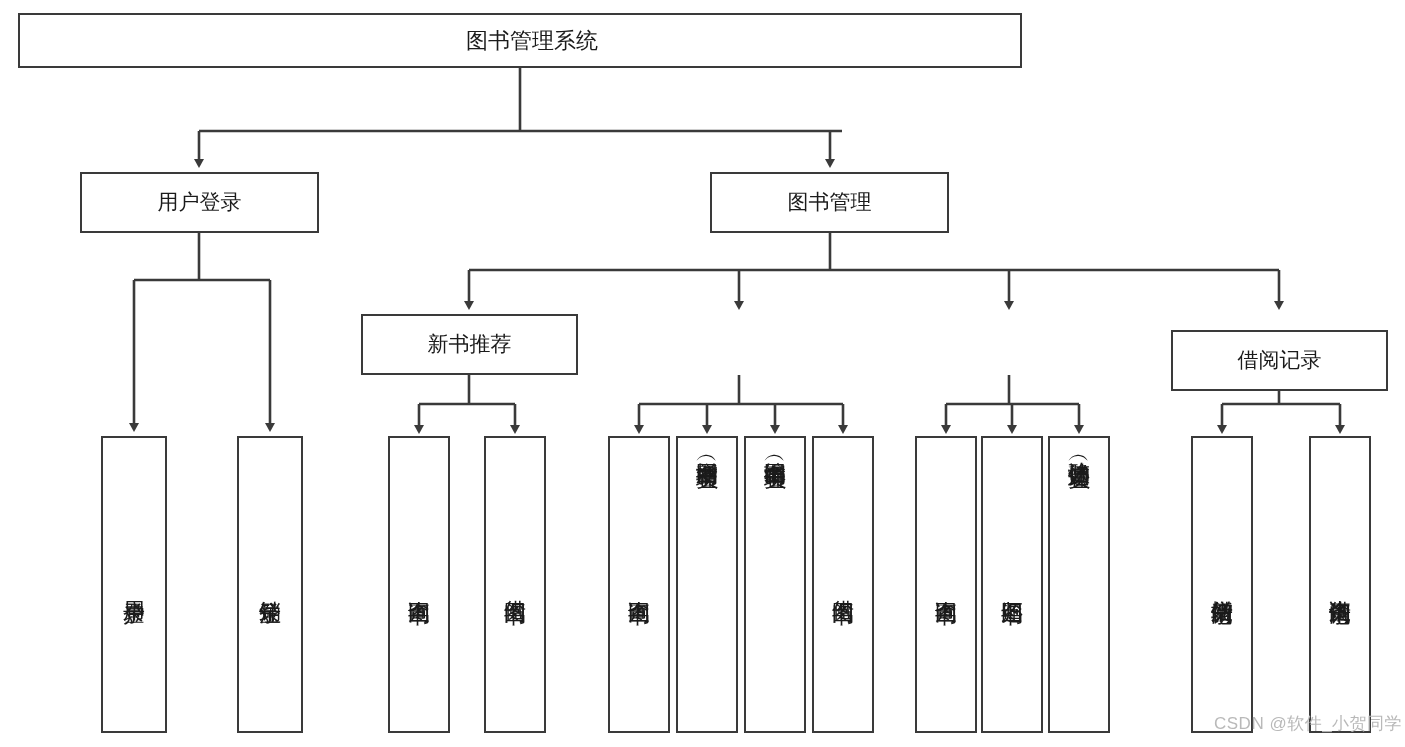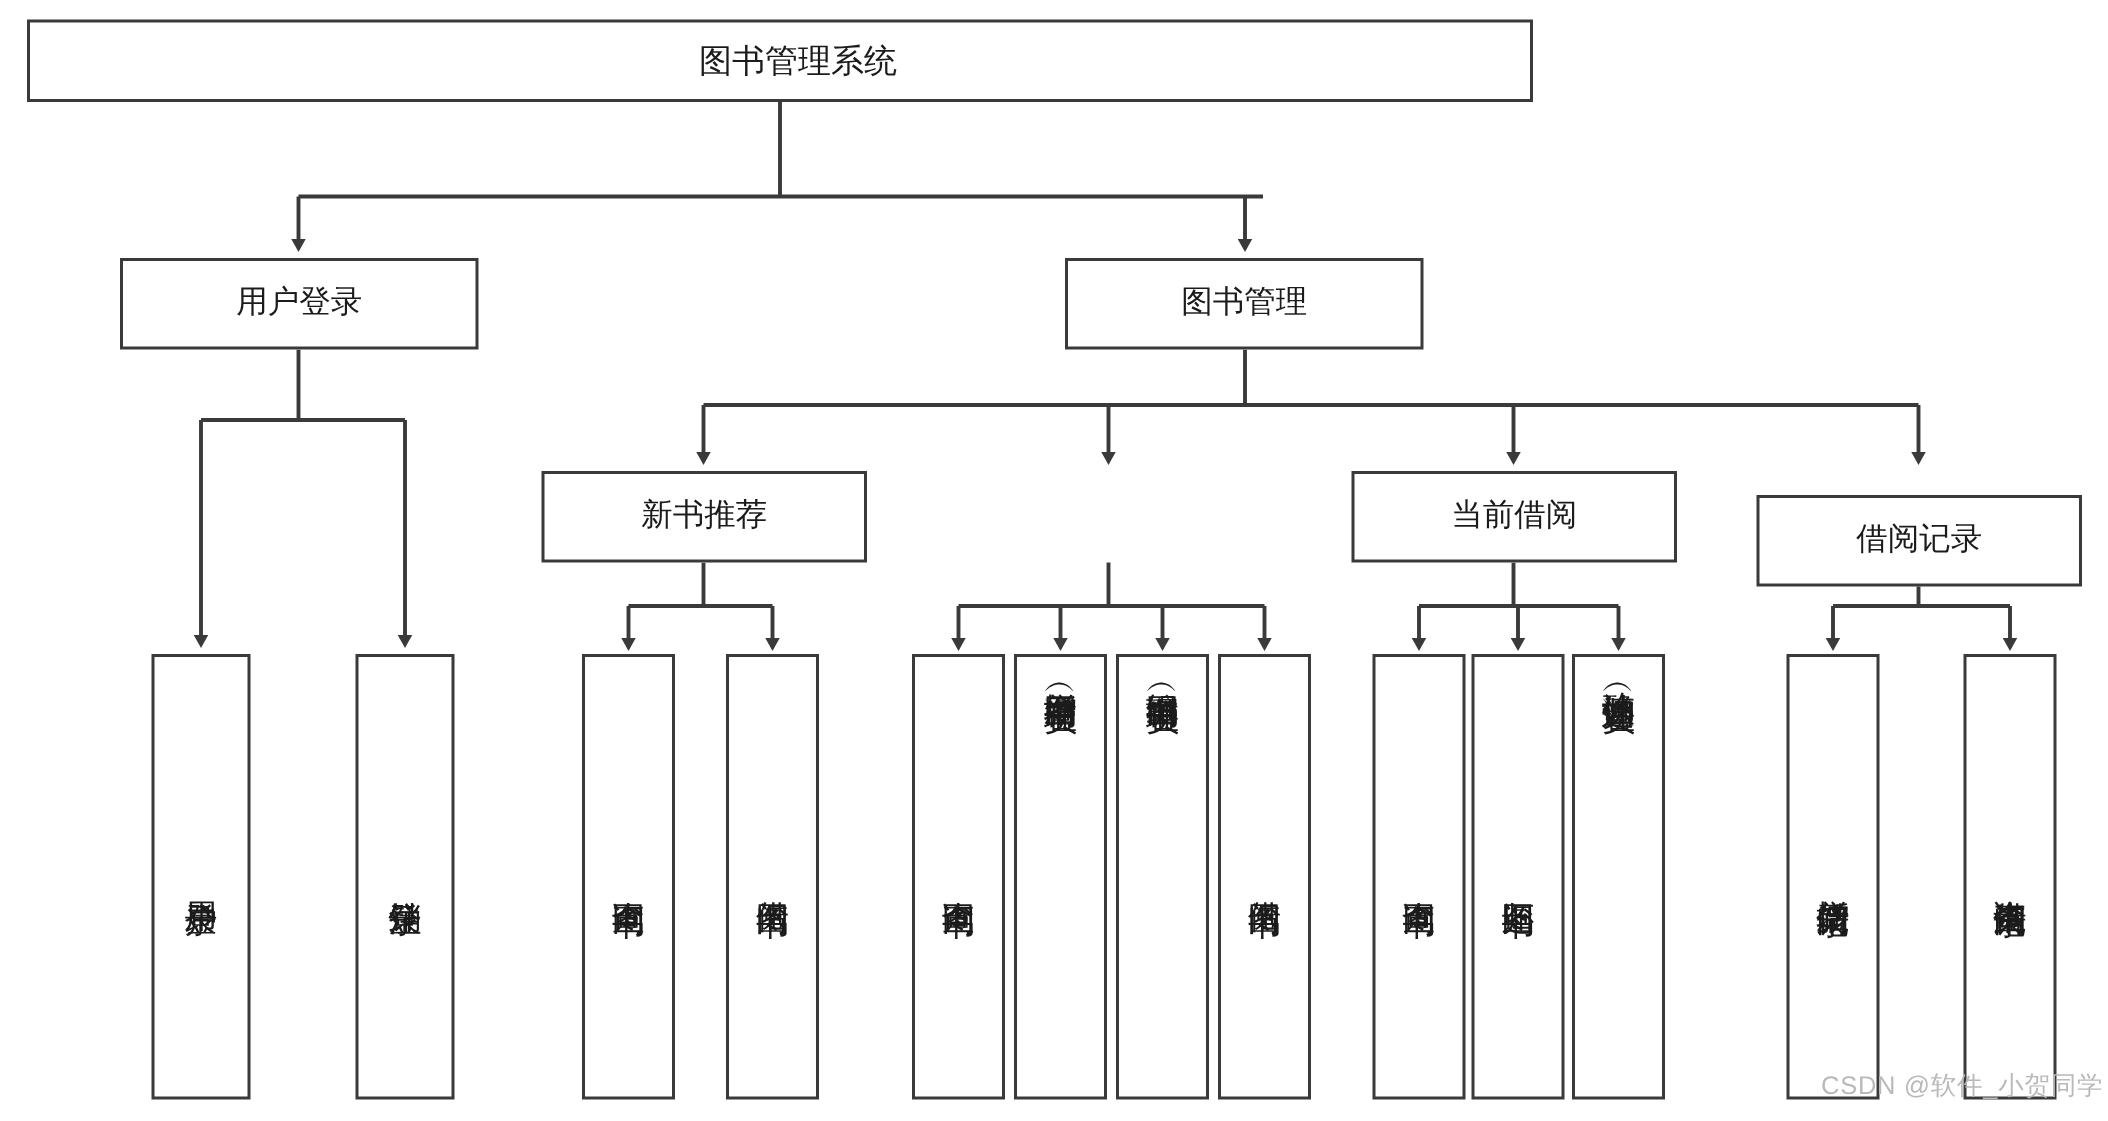--- a/index.html
+++ b/index.html
@@ -138,23 +138,20 @@
   <div class="node horizontal" style="left:80px; top:172px; width:239px; height:61px;">
     <span class="node-label">用户登录</span>
   </div>
   <div class="node horizontal" style="left:710px; top:172px; width:239px; height:61px;">
     <span class="node-label">图书管理</span>
   </div>
 
   <div class="node horizontal" style="left:361px; top:314px; width:217px; height:61px;">
     <span class="node-label">新书推荐</span>
   </div>
-  <div class="node horizontal" style="left:901px; top:314px; width:217px; height:61px;">
-    <span class="node-label">当前借阅</span>
-  </div>
   <div class="node horizontal" style="left:1171px; top:330px; width:217px; height:61px;">
     <span class="node-label">借阅记录</span>
   </div>
 
   <div class="node vertical centered" style="left:101px; top:436px; width:66px; height:297px;">
     <span class="node-label">用户登录</span>
   </div>
   <div class="node vertical centered" style="left:237px; top:436px; width:66px; height:297px;">
     <span class="node-label">注销登录</span>
   </div>

